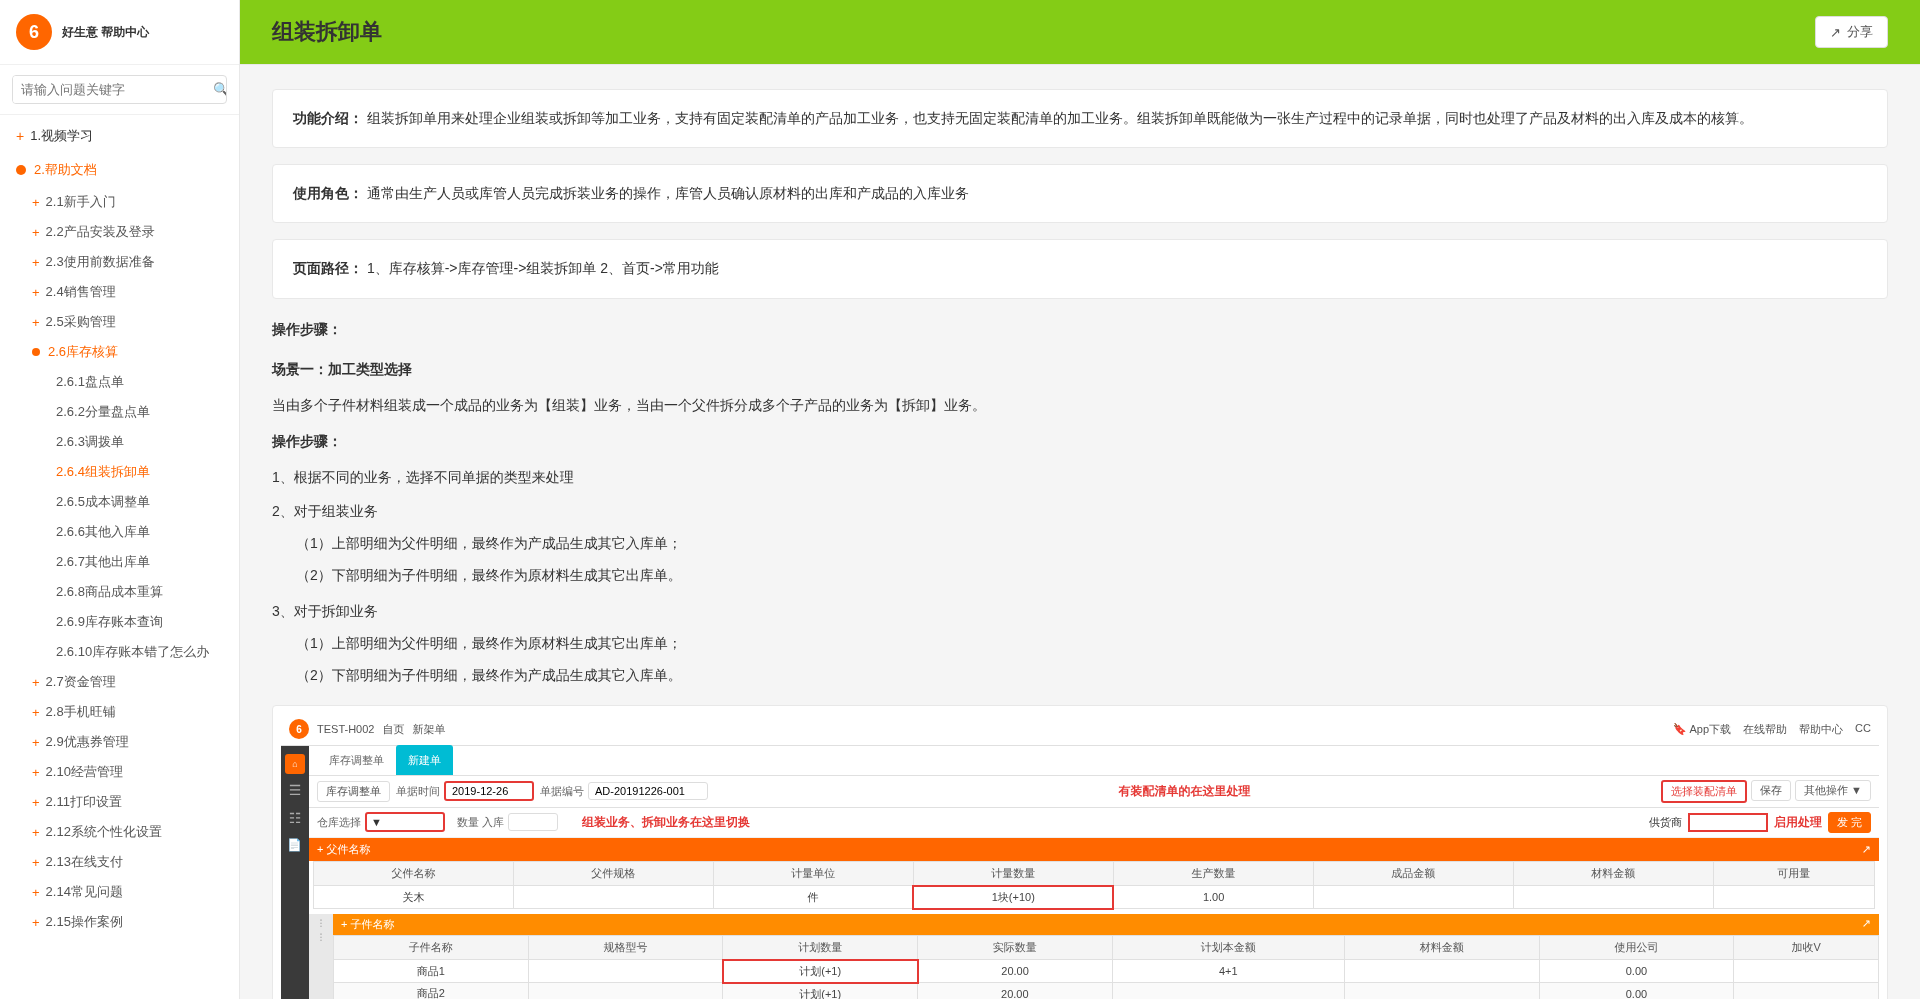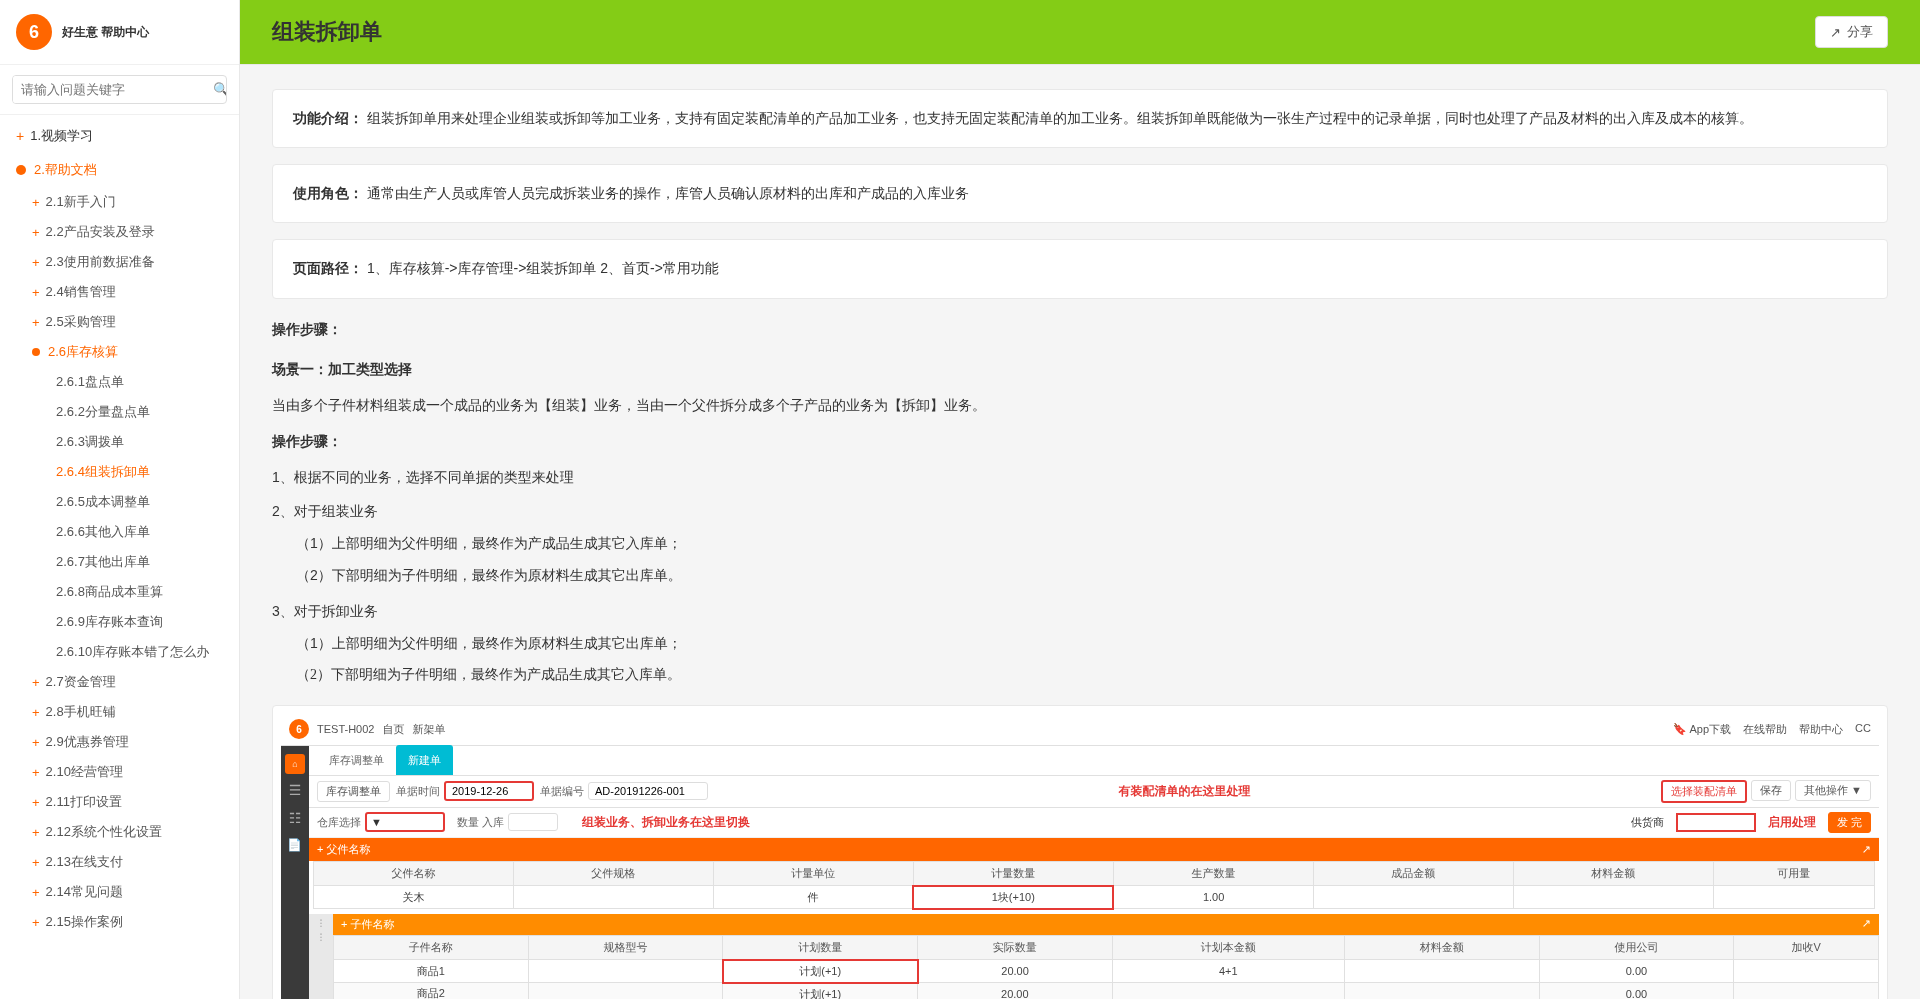--- a/index.html
+++ b/index.html
@@ -233,21 +233,21 @@
       </div>
       <div style="margin-bottom:8px;">
         <strong>操作步骤：</strong>
       </div>
       <div style="margin-bottom:6px;">1、根据不同的业务，选择不同单据的类型来处理</div>
       <div style="margin-bottom:4px;">2、对于组装业务</div>
       <div style="margin-left:24px;margin-bottom:4px;">（1）上部明细为父件明细，最终作为产成品生成其它入库单；</div>
       <div style="margin-left:24px;margin-bottom:8px;">（2）下部明细为子件明细，最终作为原材料生成其它出库单。</div>
       <div style="margin-bottom:4px;">3、对于拆卸业务</div>
       <div style="margin-left:24px;margin-bottom:4px;">（1）上部明细为父件明细，最终作为原材料生成其它出库单；</div>
-      <div style="margin-left:24px;margin-bottom:12px;font-family:Liberation Serif, serif;">（2）下部明细为子件明细，最终作为产成品生成其它入库单。</div>
+      <div style="margin-left:24px;margin-bottom:12px;">（2）下部明细为子件明细，最终作为产成品生成其它入库单。</div>
     </div>
 
     <div class="screenshot-box">
       <div class="sim-ui" style="position:relative;">
 
         <div class="sim-topbar">
           <div class="sim-topbar-logo">6</div>
           <span style="font-size:11px;color:#555;">TEST-H002</span>
           <span style="font-size:11px;color:#555;">自页</span>
           <span style="font-size:11px;color:#555;">新架单</span>
@@ -298,21 +298,21 @@
                 <label>仓库选择</label>
                 <div class="val red-border" style="width:80px;border:2px solid #e53935;padding:2px 4px;font-size:11px;background:#fff;">▼</div>
               </div>
               <div class="sim-form-field">
                 <label>数量 入库</label>
                 <input class="val" value="" style="width: 50px;">
               </div>
 
               <span style="color:#e53935;font-size:12px;font-weight:bold;margin-left:12px;">组装业务、拆卸业务在这里切换</span>
 
-              <div style="margin-left:auto;display:flex;align-items:center;gap:12px;">
+              <div style="margin-left:auto;display:flex;align-items:center;gap:6px;">
                 <label>供货商</label>
                 <input class="val red-border" style="width: 80px; border: 2px solid rgb(229, 57, 53);" value="">
                 <span style="color:#e53935;font-size:12px;font-weight:bold;">启用处理</span>
                 <button class="sim-toolbar-btn" style="background:#ff6600;color:#fff;border-color:#ff6600;">发 完</button>
               </div>
             </div>
 
             <div class="sim-section-header">
               <span>+ 父件名称</span>
               <span style="font-size:11px;">↗</span>

